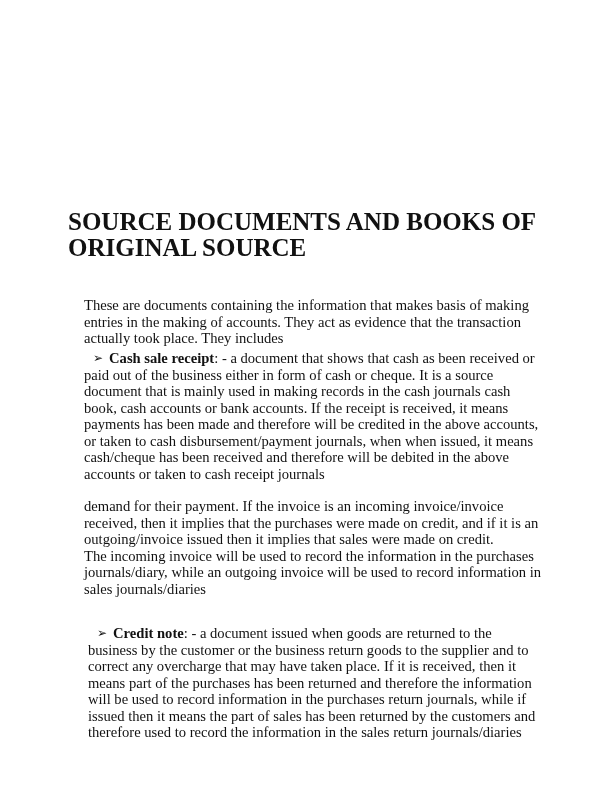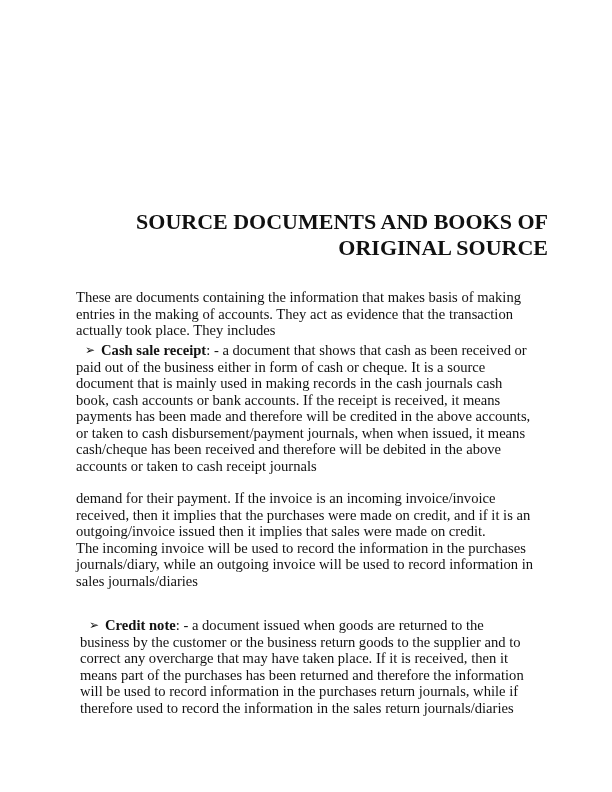--- a/index.html
+++ b/index.html
@@ -24,32 +24,31 @@
       background: #ffffff;
     }
     .title {
       position: absolute;
       left: 68px;
       top: 209px;
       width: 480px;
       margin: 0;
       font-family: "Liberation Serif", "DejaVu Serif", serif;
       font-weight: bold;
-      font-size: 22px;
+      font-size: 25px;
       line-height: 26px;
       letter-spacing: 0px;
-      text-align: right;
     }
     .body-text {
       position: absolute;
       left: 68px;
       width: 510px;
       font-size: 14.6px;
       line-height: 16.55px;
-      margin: 8px;
+      margin: 16px;
     }
     .line {
       display: block;
       white-space: nowrap;
     }
     .intro { top: 281px; }
     .cash { top: 334px; }
     .invoice { top: 482px; }
     .credit { top: 609px; left: 72px; }
     .bullet-line { padding-left: 9px; }
@@ -98,16 +97,17 @@
     <span class="line">journals/diary, while an outgoing invoice will be used to record information in</span>
     <span class="line">sales journals/diaries</span>
   </div>
 
   <div class="body-text credit">
     <span class="line bullet-line"><span class="bullet-glyph">➢</span><span class="term">Credit note</span><span>: - a document issued when goods are returned to the</span></span>
     <span class="line">business by the customer or the business return goods to the supplier and to</span>
     <span class="line">correct any overcharge that may have taken place. If it is received, then it</span>
     <span class="line">means part of the purchases has been returned and therefore the information</span>
     <span class="line">will be used to record information in the purchases return journals, while if</span>
+    <span class="line">issued then it means the part of sales has been returned by the customers and</span>
     <span class="line">therefore used to record the information in the sales return journals/diaries</span>
   </div>
 
 </div>
 
 </body></html>

